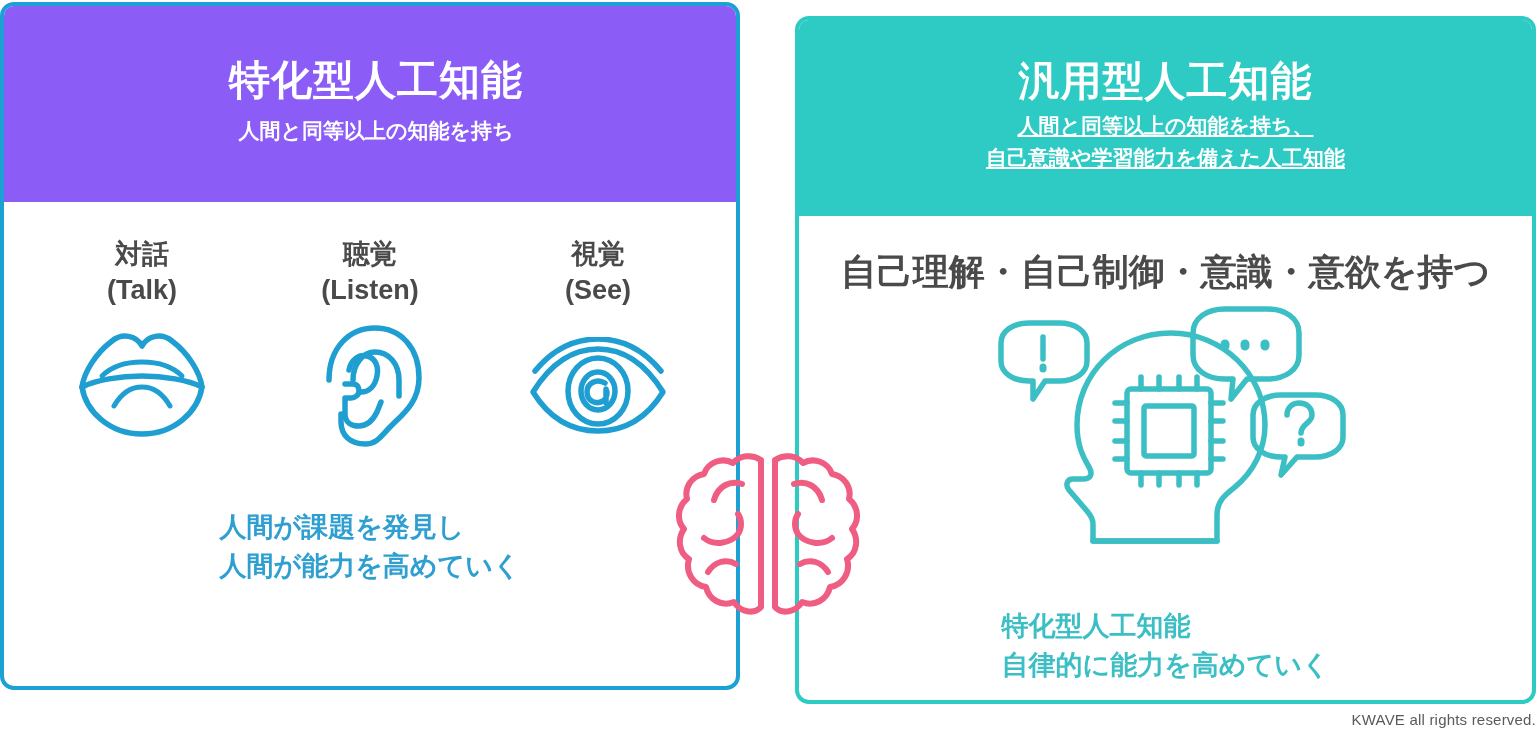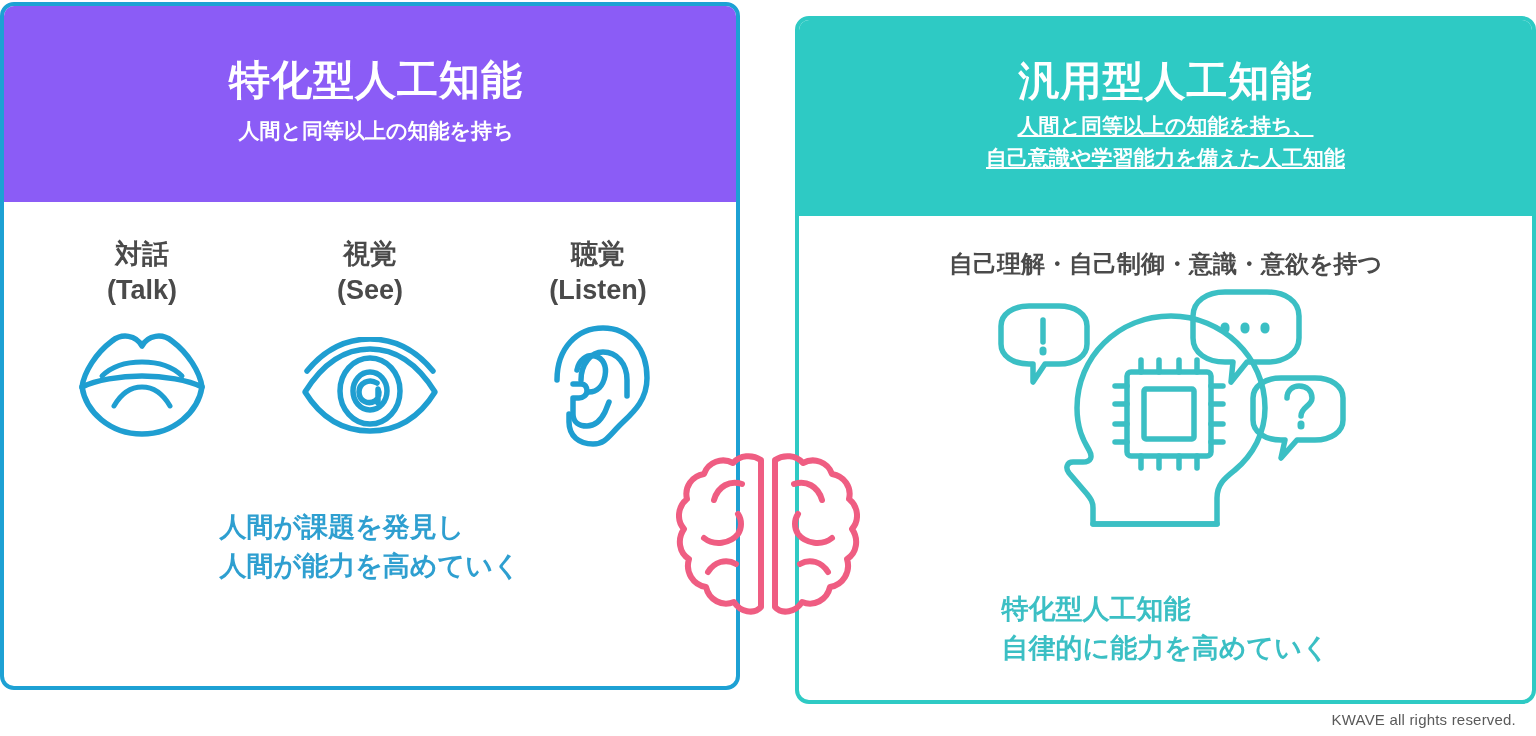--- a/index.html
+++ b/index.html
@@ -65,36 +65,36 @@
   .caption {
     font-size: 27px; font-weight: 700; line-height: 1.45;
     text-align: left; white-space: pre-line;
   }
   .caption-left  { color: #2e9fd0; margin-top: 62px; }
   .caption-right { color: #3bbfc4; margin-top: 48px; }
 
   
   .feature-line {
     margin-top: 32px;
-    font-size: 24px; font-weight: 700; color: #4a4a4a; text-align: center;
+    font-size: 36px; font-weight: 700; color: #4a4a4a; text-align: center;
   }
   .brain-head-icon { margin-top: 8px; }
 
   
   .brain-center {
     position: absolute;
     left: 676px; top: 452px;
     width: 184px; height: 186px;
     z-index: 5;
   }
 
   
   .footer {
     position: absolute;
-    right: 20px; bottom: 8px;
+    right: 0; bottom: 8px;
     font-size: 15px; color: #5a5a5a;
     letter-spacing: 0.2px;
     margin-left: 21px;
   }
 </style>
 </head>
 <body>
 
 <div id="stage">
 
@@ -110,51 +110,51 @@
 
         <div class="sense-col">
           <div class="sense-label">対話
 (Talk)</div>
           <div class="sense-icon">
             <svg width="132" height="112" viewBox="0 0 132 112" fill="none" stroke="#1f9ed1" stroke-width="5.5" stroke-linecap="round" stroke-linejoin="round">
               <path d="M66 16 C60 5, 46 3, 36 11 C20 23, 8 42, 6 57 C20 50, 44 46, 66 46 C88 46, 112 50, 126 57 C124 42, 112 23, 96 11 C86 3, 72 5, 66 16 Z"></path>
               <path d="M6 57 C10 82, 34 104, 66 104 C98 104, 122 82, 126 57"></path>
               <path d="M26 46 C36 36, 50 32, 66 32 C82 32, 96 36, 106 46" stroke-width="5"></path>
               <path d="M38 76 C46 62, 56 57, 66 57 C76 57, 86 62, 94 76" stroke-width="5"></path>
+            </svg>
+          </div>
+        </div>
+
+        <div class="sense-col">
+          <div class="sense-label">聴覚
+(Listen)</div>
+          <div class="sense-icon">
+            <svg width="110" height="128" viewBox="0 0 110 128" fill="none" stroke="#1f9ed1" stroke-width="5.5" stroke-linecap="round" stroke-linejoin="round">
+              <path d="M14 58 C14 26, 34 6, 60 6 C86 6, 104 26, 104 56 C104 80, 88 92, 76 104 C66 114, 62 122, 50 122 C36 122, 26 114, 26 100 L26 92"></path>
+              <path d="M38 58 C38 42, 48 30, 60 30 C74 30, 84 42, 84 58 L84 74"></path>
+              <path d="M34 48 C36 38, 44 32, 52 34 C60 36, 64 44, 62 54 C60 64, 54 70, 46 70"></path>
+              <path d="M30 62 L38 62 C42 62, 44 65, 44 69 C44 73, 40 76, 36 76 L30 76 L30 92 C30 100, 36 104, 44 104 C52 104, 58 98, 62 90 L66 80"></path>
             </svg>
           </div>
         </div>
 
         <div class="sense-col">
           <div class="sense-label">視覚
 (See)</div>
           <div class="sense-icon">
             <svg width="142" height="98" viewBox="0 0 142 98" fill="none" stroke="#1f9ed1" stroke-width="5.5" stroke-linecap="round" stroke-linejoin="round">
               <path d="M6 55 C24 26, 46 12, 71 12 C96 12, 118 26, 136 55 C118 84, 96 94, 71 94 C46 94, 24 84, 6 55 Z"></path>
               <path d="M8 34 C26 12, 46 2, 71 2 C96 2, 116 12, 134 34"></path>
               <ellipse cx="71" cy="54" rx="30" ry="33"></ellipse>
               <ellipse cx="71" cy="54" rx="17" ry="19"></ellipse>
               <path d="M78 46 C70 41, 60 46, 60 55 C60 64, 69 68, 76 64 C80 61, 81 56, 79 52 L79 66"></path>
             </svg>
           </div>
         </div>
 
-        <div class="sense-col">
-          <div class="sense-label">聴覚
-(Listen)</div>
-          <div class="sense-icon">
-            <svg width="110" height="128" viewBox="0 0 110 128" fill="none" stroke="#1f9ed1" stroke-width="5.5" stroke-linecap="round" stroke-linejoin="round">
-              <path d="M14 58 C14 26, 34 6, 60 6 C86 6, 104 26, 104 56 C104 80, 88 92, 76 104 C66 114, 62 122, 50 122 C36 122, 26 114, 26 100 L26 92"></path>
-              <path d="M38 58 C38 42, 48 30, 60 30 C74 30, 84 42, 84 58 L84 74"></path>
-              <path d="M34 48 C36 38, 44 32, 52 34 C60 36, 64 44, 62 54 C60 64, 54 70, 46 70"></path>
-              <path d="M30 62 L38 62 C42 62, 44 65, 44 69 C44 73, 40 76, 36 76 L30 76 L30 92 C30 100, 36 104, 44 104 C52 104, 58 98, 62 90 L66 80"></path>
-            </svg>
-          </div>
-        </div>
-
       </div>
 
       <div class="caption caption-left">人間が課題を発見し
 人間が能力を高めていく</div>
     </div>
   </div>
 
   <div class="panel panel-right">
     <div class="panel-header">
       <div class="panel-title">汎用型人工知能</div>

